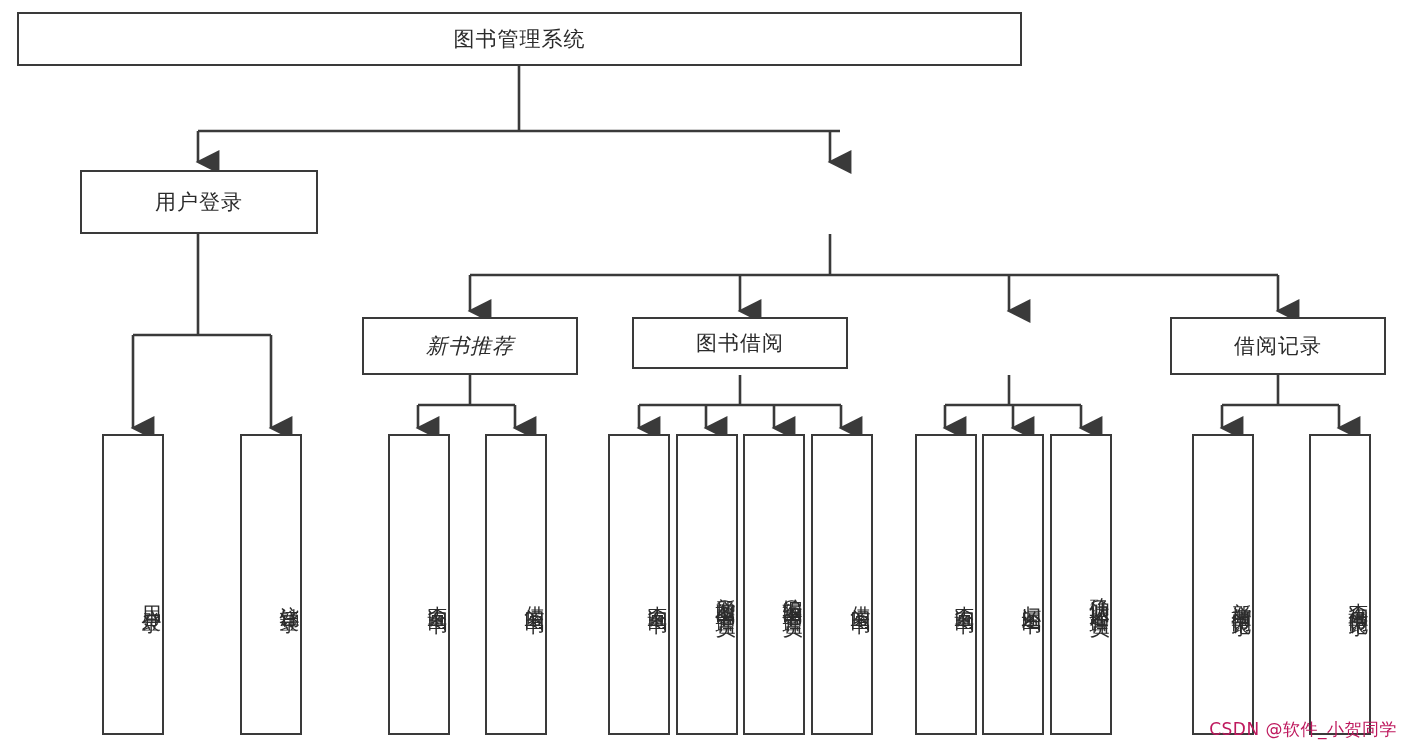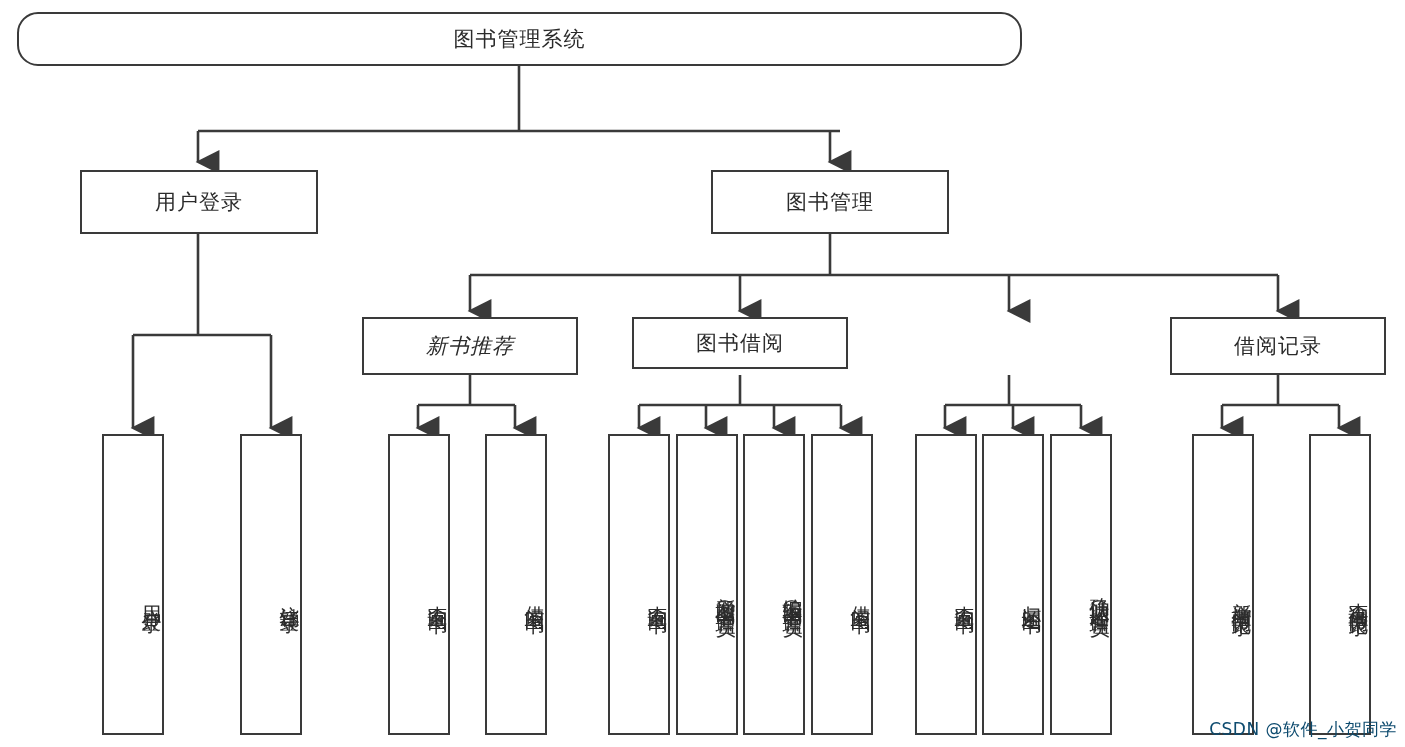--- a/index.html
+++ b/index.html
@@ -52,21 +52,21 @@
   .node.vert .vtext {
     writing-mode: vertical-rl;
     text-orientation: upright;
     display: block;
   }
   .watermark {
     position: absolute;
     right: 8px;
     bottom: 6px;
     font-size: 17px;
-    color: #0c4a6e;
+    color: #be185d;
     white-space: nowrap;
     letter-spacing: 0.5px;
   }
 </style>
 </head>
 <body>
 
 <div id="canvas">
 
   <svg id="wires" viewBox="0 0 1405 747">
@@ -113,29 +113,26 @@
       <path d="M 1013 405 L 1013 428" marker-end="url(#arrow)"></path>
       <path d="M 1081 405 L 1081 428" marker-end="url(#arrow)"></path>
 
       <path d="M 1278 375 L 1278 405"></path>
       <path d="M 1222 405 L 1339 405"></path>
       <path d="M 1222 405 L 1222 428" marker-end="url(#arrow)"></path>
       <path d="M 1339 405 L 1339 428" marker-end="url(#arrow)"></path>
     </g>
   </svg>
 
-  <div class="node horiz" style="left:17px; top:12px; width:1005px; height:54px;border-radius:21px;">
+  <div class="node horiz" style="left:17px; top:12px; width:1005px; height:54px;">
     <span>图书管理系统</span>
   </div>
 
   <div class="node horiz" style="left:80px; top:170px; width:238px; height:64px;">
     <span>用户登录</span>
-  </div>
-  <div class="node horiz" style="left:711px; top:170px; width:238px; height:64px;">
-    <span>图书管理</span>
   </div>
 
   <div class="node horiz" style="left:362px; top:317px; width:216px; height:58px;font-style:italic;">
     <span>新书推荐</span>
   </div>
   <div class="node horiz" style="left:632px; top:317px; width:216px; height:52px;">
     <span>图书借阅</span>
   </div>
   <div class="node horiz" style="left:1170px; top:317px; width:216px; height:58px;">
     <span>借阅记录</span>

